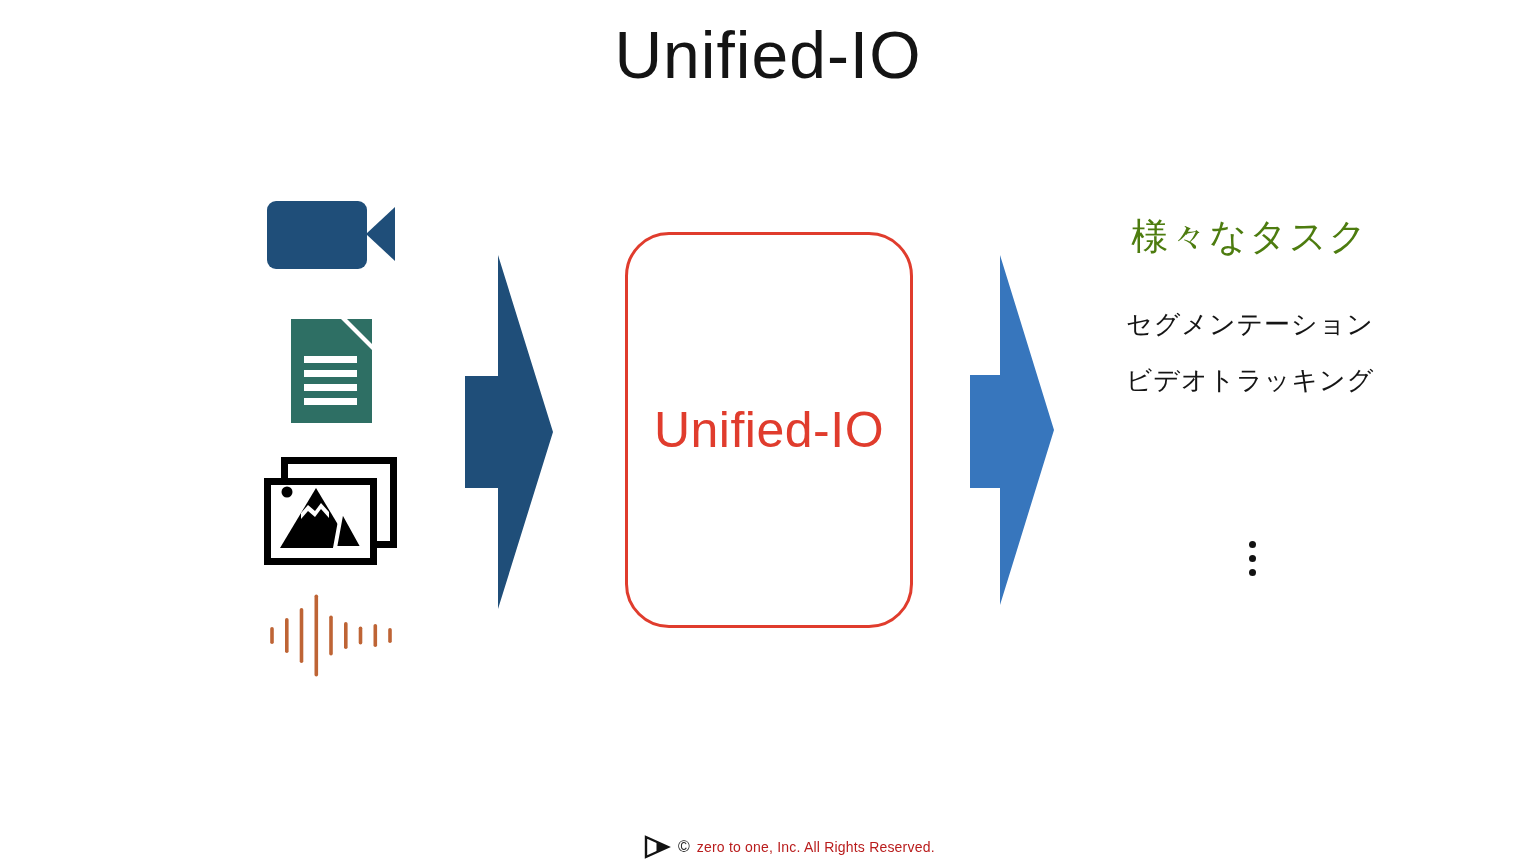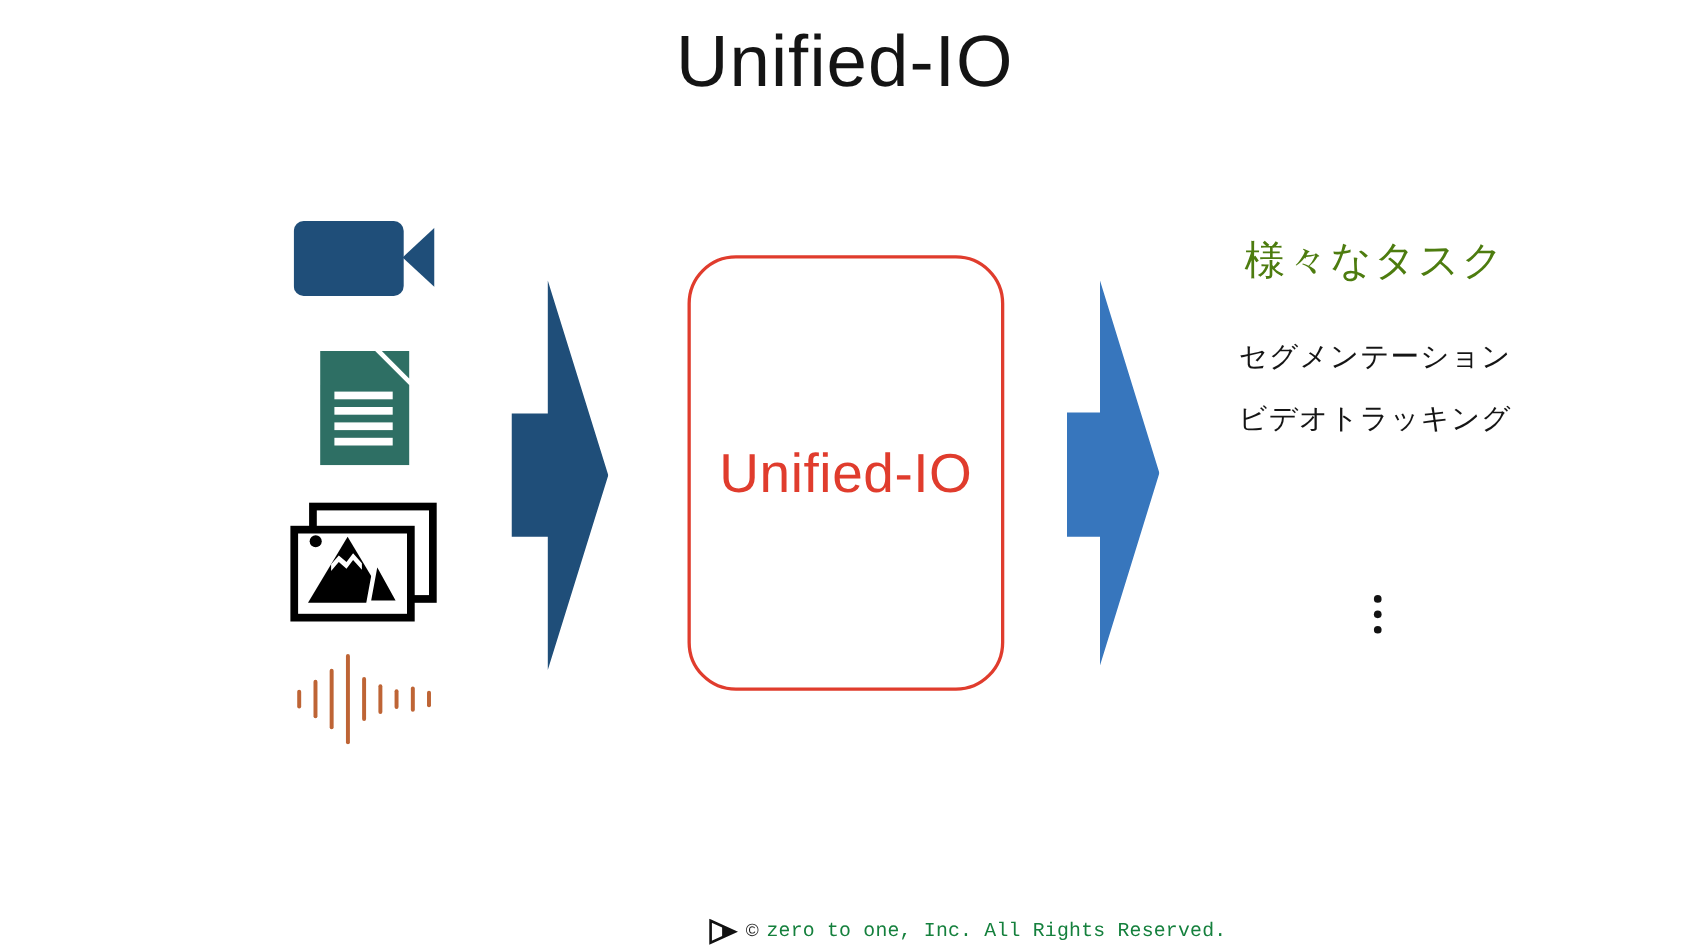--- a/index.html
+++ b/index.html
@@ -42,21 +42,21 @@
     left:1249px;top:541px;display:flex;flex-direction:column;gap:7px;
   }
   .v-ellipsis .dot{width:7px;height:7px;border-radius:50%;background:#121212;}
 
   
   .footer{
     left:644px;top:834px;height:26px;
     display:flex;align-items:center;gap:7px;
   }
   .footer .copyright-symbol{font-size:16px;color:#1c1c1c;}
-  .footer .footer-text{font-size:18px;color:#15803d;letter-spacing:0.2px;font-family:Liberation Mono, monospace;}
+  .footer .footer-text{font-size:14px;color:#b91c1c;letter-spacing:0.2px;}
 
   svg{display:block;}
 </style>
 </head>
 <body>
 
 <div class="abs slide-title">Unified-IO</div>
 
 <div class="abs" style="left:267px;top:199px;">
   <svg width="128" height="72" viewBox="0 0 128 72">

